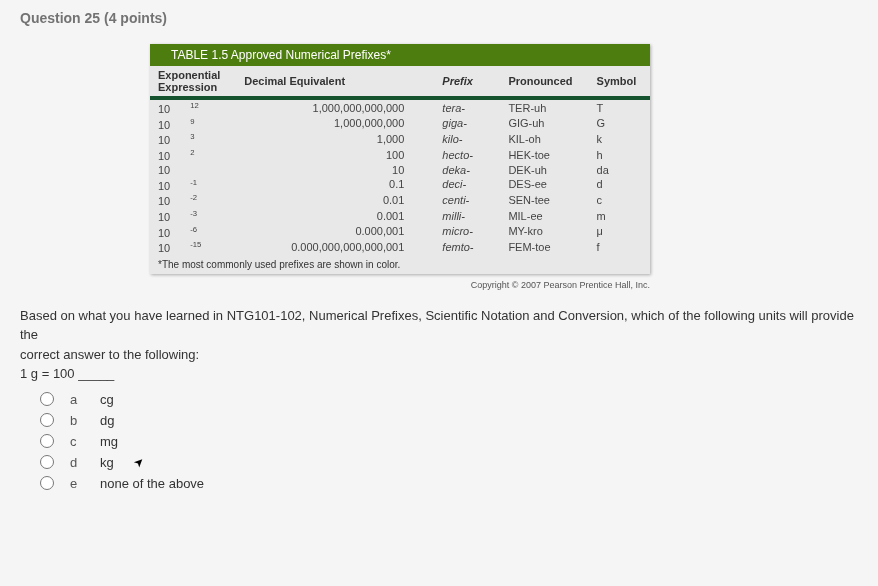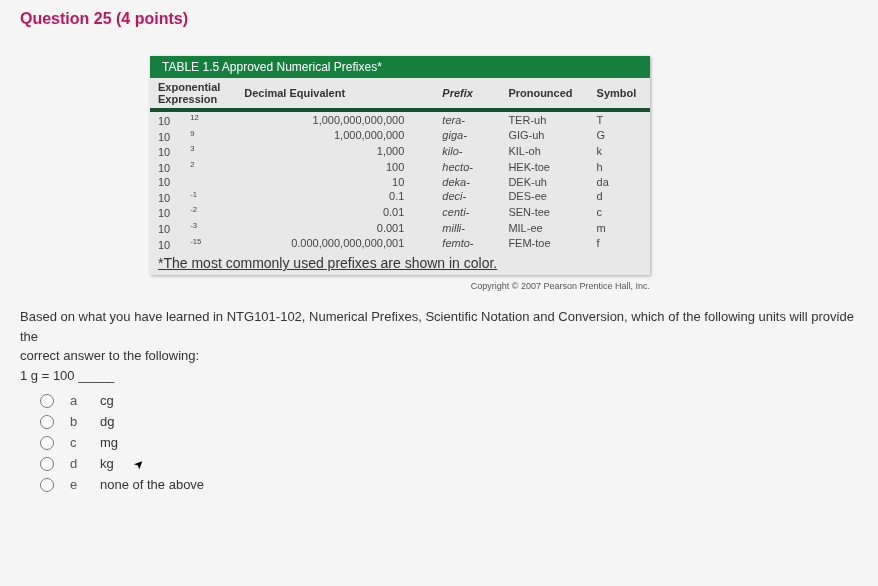--- a/index.html
+++ b/index.html
@@ -5,35 +5,35 @@
     * { box-sizing: border-box; margin: 0; padding: 0; }
     body {
       font-family: Arial, Helvetica, sans-serif;
       background: #f5f5f5;
       padding: 10px 20px;
       font-size: 13px;
       color: #333;
       width: 878px;
     }
     .question-header {
-      font-size: 16px;
-      color: #be185d;
-      margin-bottom: 28px;
+      font-size: 14px;
+      color: #737373;
+      margin-bottom: 18px;
     }
     .table-wrap {
       margin-left: 130px;
       margin-bottom: 6px;
       width: 500px;
       box-shadow: 1px 1px 3px rgba(0,0,0,0.3);
     }
     .table-title {
-      background: #15803d;
+      background: #4d7c0f;
       color: #fff;
       font-size: 12px;
-      padding: 4px 12px;
+      padding: 4px 21px;
     }
     .prefix-table {
       border-collapse: collapse;
       width: 100%;
       font-size: 11px;
       background: #e8e8e8;
     }
     .prefix-table th {
       text-align: left;
       padding: 3px 8px;
@@ -46,25 +46,24 @@
       padding: 1px 8px;
       color: #444;
     }
     .col-exp { width: 70px; }
     .col-dec { width: 180px; text-align: right; padding-right: 30px !important; }
     .col-prefix { width: 60px; font-style: italic; }
     .col-pron { width: 80px; margin-top: 44px; }
     .col-sym { width: 40px; }
     .common { color: #5a4a8a; }
     .footnote {
-      font-size: 14px;
+      font-size: 10px;
       color: #333;
       padding: 4px 8px;
       background: #e8e8e8;
-      text-decoration: underline;
     }
     .copyright {
       font-size: 9px;
       text-align: right;
       color: #555;
       margin-bottom: 16px;
       margin-left: 130px;
       width: 500px;
     }
     .question-body {
@@ -173,20 +172,27 @@
           <td class="col-pron">SEN-tee</td>
           <td class="col-sym">c</td>
         </tr>
         <tr class="common">
           <td class="col-exp">10<sup>-3</sup></td>
           <td class="col-dec">0.001</td>
           <td class="col-prefix">milli-</td>
           <td class="col-pron">MIL-ee</td>
           <td class="col-sym">m</td>
         </tr>
+        <tr class="common">
+          <td class="col-exp">10<sup>-6</sup></td>
+          <td class="col-dec">0.000,001</td>
+          <td class="col-prefix">micro-</td>
+          <td class="col-pron">MY-kro</td>
+          <td class="col-sym">μ</td>
+        </tr>
         <tr>
           <td class="col-exp">10<sup>-15</sup></td>
           <td class="col-dec">0.000,000,000,000,001</td>
           <td class="col-prefix">femto-</td>
           <td class="col-pron">FEM-toe</td>
           <td class="col-sym">f</td>
         </tr>
       </tbody>
   </table>
   <div class="footnote">*The most commonly used prefixes are shown in color.</div>

